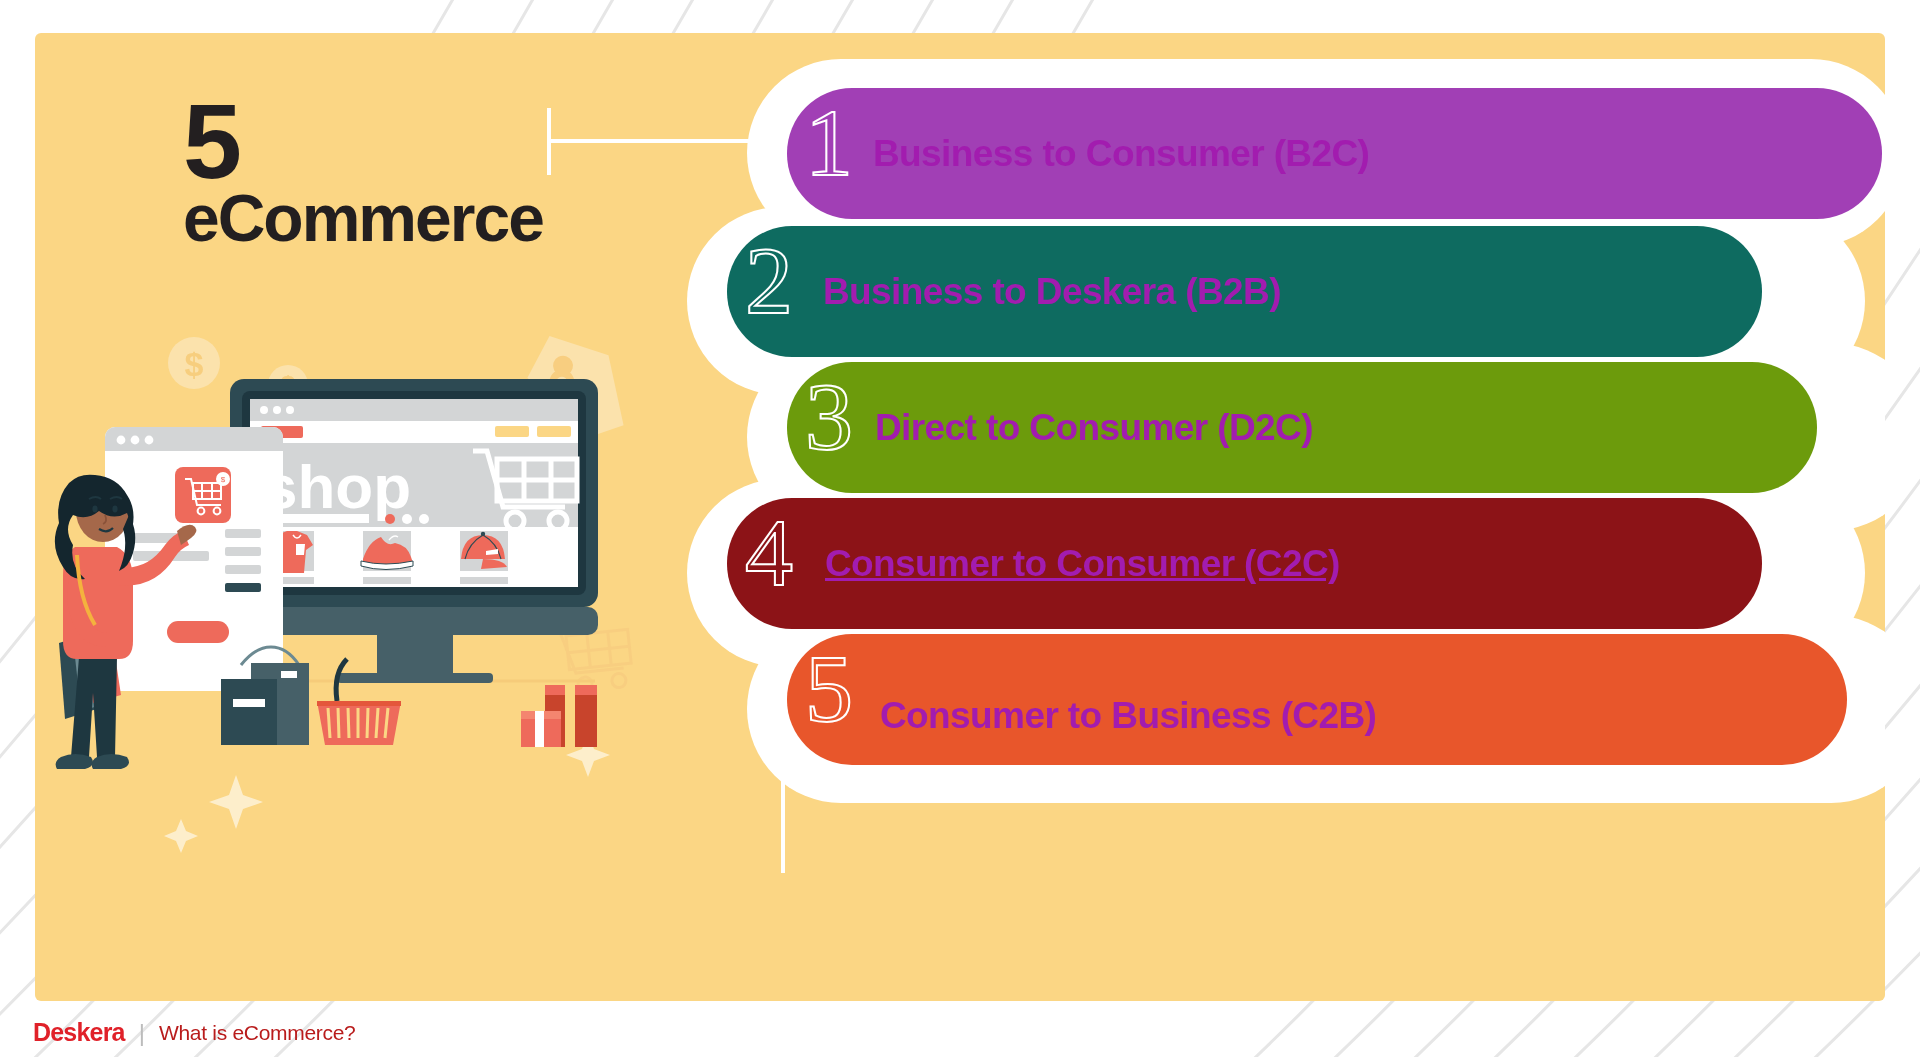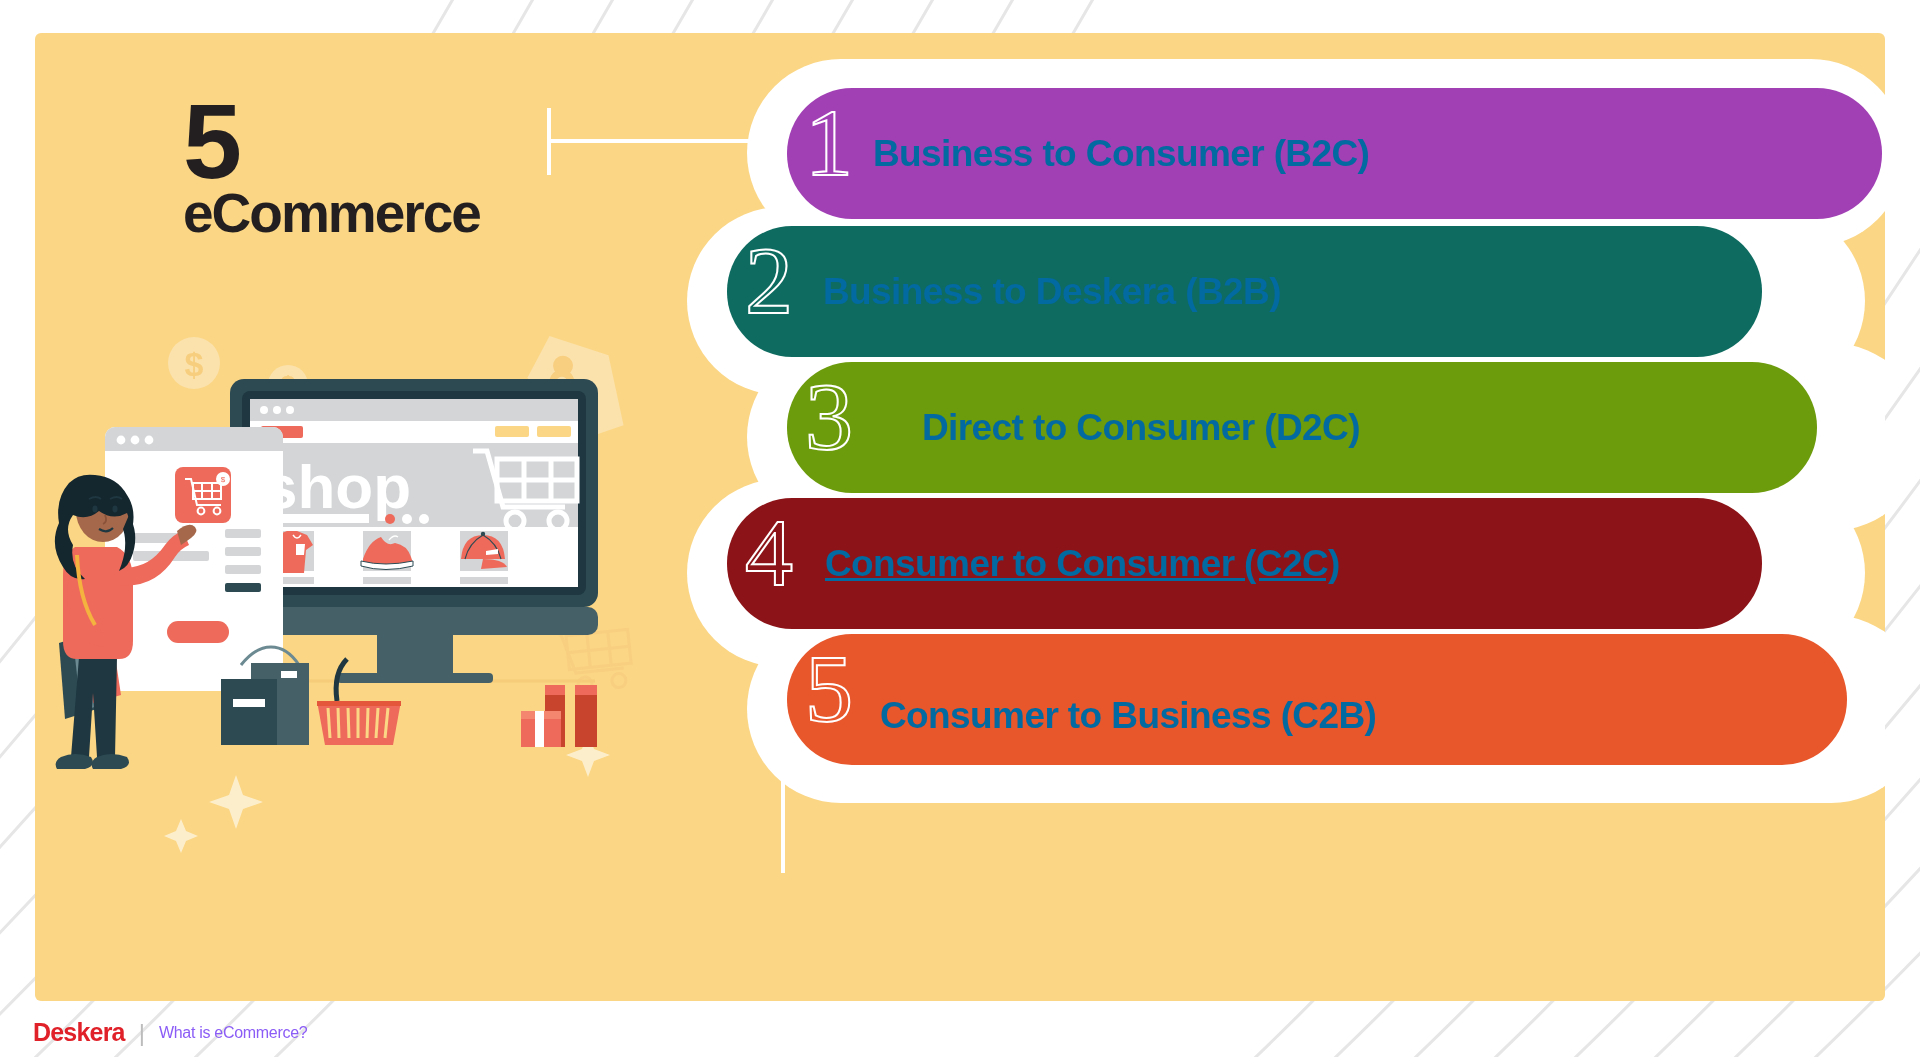--- a/index.html
+++ b/index.html
@@ -32,35 +32,35 @@
   }
   .t-row1{ display:flex; align-items:baseline; }
   .t-big{
     font-size:106px; font-weight:bold; letter-spacing:-4px;
     font-family:"Liberation Sans", sans-serif;
   }
   .t-small{
     font-size:66px; font-weight:bold; letter-spacing:-2px; margin-left:2px;
   }
   .t-row2{
-    font-size:55px; font-weight:bold; letter-spacing:-2px; margin-top:-6px;
+    font-size:66px; font-weight:bold; letter-spacing:-2px; margin-top:-6px;
   }
 
   
   #connectors{ position:absolute; left:0; top:0; width:1850px; height:968px; z-index:5; }
 
   
   #illustration{ position:absolute; left:10px; top:300px; width:620px; height:440px; z-index:4; }
 
   
   #bars{ position:absolute; left:0; top:0; width:1850px; height:968px; z-index:7; }
 
   .bar-label{
     position:absolute;
-    color:#0369a1;
+    color:#a21caf;
     font-weight:bold;
     font-size:37px;
     letter-spacing:-0.6px;
     white-space:nowrap;
     z-index:9;
     font-family:"Liberation Sans", sans-serif;
   }
   .bar-number{
     position:absolute;
     color:transparent;
@@ -79,21 +79,21 @@
   #footer-inner{
     position:absolute; left:33px; top:17px;
     display:flex; align-items:center; gap:14px;
     z-index:4;
   }
   #brand{
     color:#E02129; font-size:25px; font-weight:bold; letter-spacing:-0.8px;
     font-family:"Liberation Sans", sans-serif;
   }
   #brand-sep{ color:#BCBCBC; font-size:24px; font-weight:300; }
-  #footer-text{ color:#8b5cf6; font-size:16px; letter-spacing:-0.3px; }
+  #footer-text{ color:#b91c1c; font-size:21px; letter-spacing:-0.3px; }
 </style>
 </head>
 <body>
 
 <svg id="bg-stripes" viewBox="0 0 1920 1057" preserveAspectRatio="none">
   <rect x="0" y="0" width="1920" height="1057" fill="#FFFFFF"></rect>
   <g stroke="#E6E6E6" stroke-width="3" fill="none">
     <path d="M -520 1200 Q 120 640 540 -160"></path>
     <path d="M -440 1200 Q 200 640 620 -160"></path>
     <path d="M -360 1200 Q 280 640 700 -160"></path>
@@ -379,21 +379,21 @@
   <div>
     <span class="bar-number" style="left:770px;top:62px;">1</span>
     <span class="bar-label" style="left:838px;top:100px;">Business to Consumer (B2C)</span>
   </div>
   <div>
     <span class="bar-number" style="left:710px;top:200px;">2</span>
     <span class="bar-label" style="left:788px;top:238px;">Business to Deskera (B2B)</span>
   </div>
   <div>
     <span class="bar-number" style="left:770px;top:336px;">3</span>
-    <span class="bar-label" style="left:887px;top:374px;">Direct to Consumer (D2C)</span>
+    <span class="bar-label" style="left:840px;top:374px;">Direct to Consumer (D2C)</span>
   </div>
   <div>
     <span class="bar-number" style="left:710px;top:472px;">4</span>
     <span class="bar-label" style="left:790px;top:510px;text-decoration:underline;">Consumer to Consumer (C2C)</span>
   </div>
   <div>
     <span class="bar-number" style="left:770px;top:608px;">5</span>
     <span class="bar-label" style="left:845px;top:620px;margin-top:42px;">Consumer to Business (C2B)</span>
   </div>
 

